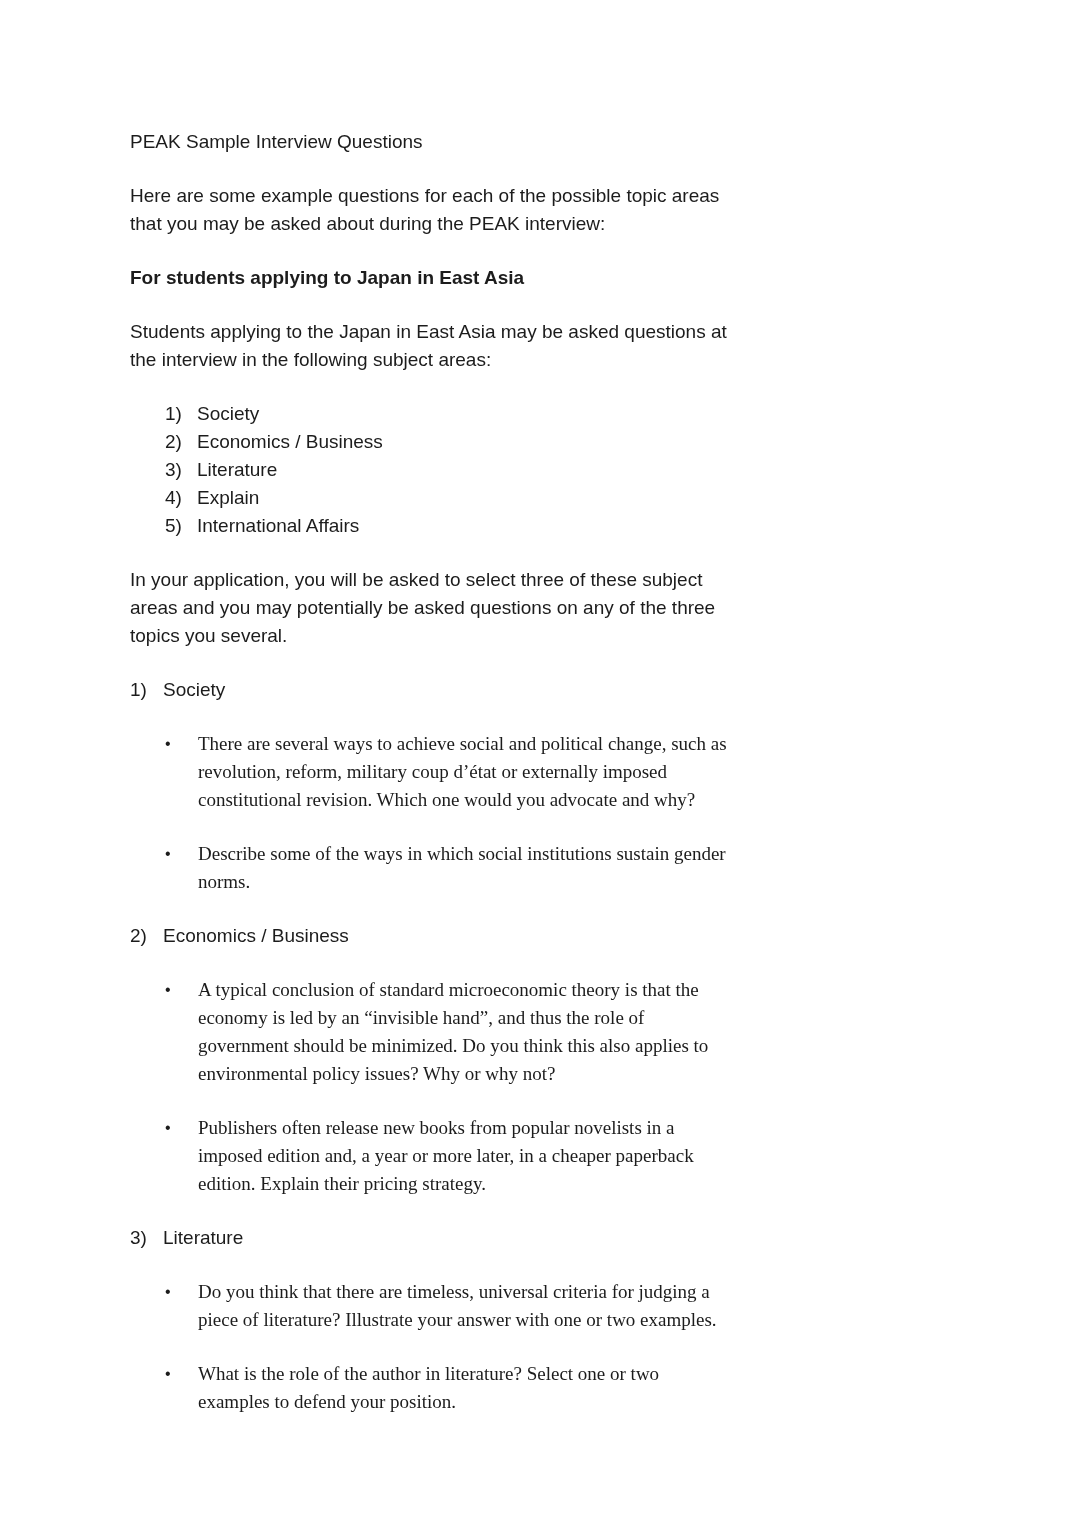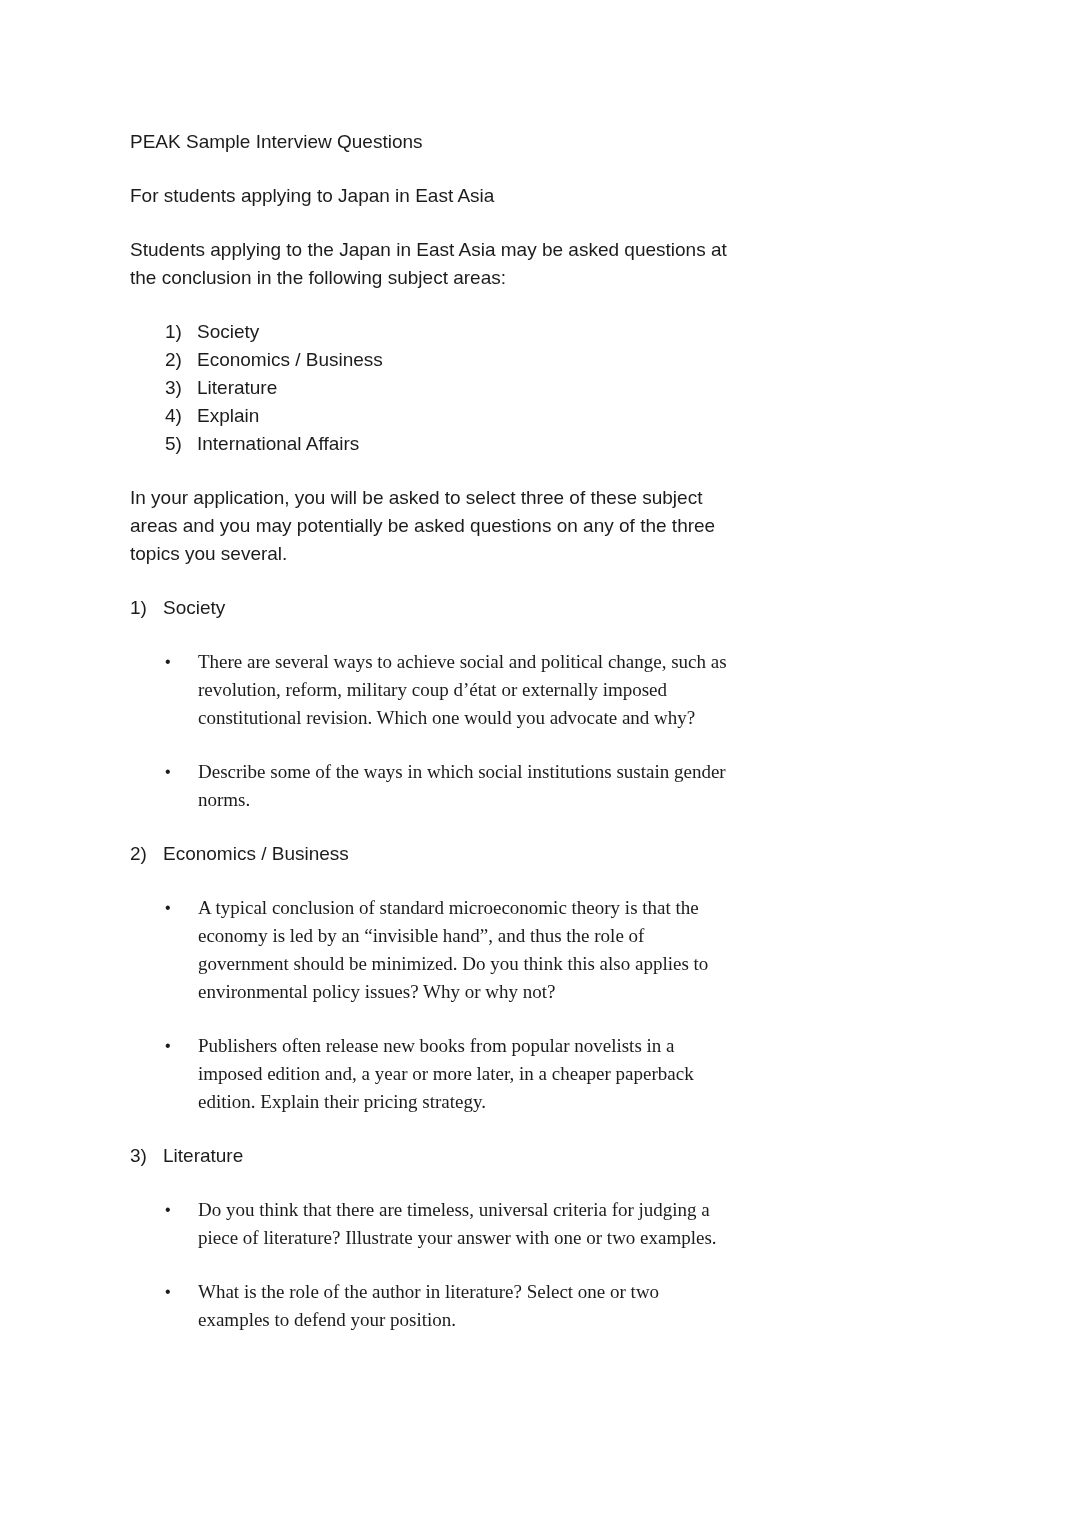--- a/index.html
+++ b/index.html
@@ -23,21 +23,21 @@
     padding: 128px 135px 0 130px;
   }
 
   .block {
     font-size: 19px;
     line-height: 28px;
     margin-bottom: 26px;
     max-width: 815px;
   }
 
-  .bold { font-weight: normal; }
+  .bold { font-weight: bold; }
 
   
   .subject-list { margin-bottom: 26px; }
   .subject-list-item {
     display: flex;
     font-size: 19px;
     line-height: 28px;
     margin-left: 35px;
   }
   .subject-list-item .num { width: 32px; flex: 0 0 32px; }
@@ -66,24 +66,25 @@
   }
   .question-item .q-text { flex: 1; font-family: Liberation Serif, serif; }
 </style>
 </head>
 <body>
 
 <div class="page">
 
   <div class="block">PEAK Sample Interview Questions</div>
 
+  <div class="block">Here are some example questions for each of the possible topic areas that you may be asked about during the PEAK interview:</div>
 
   <div class="block bold">For students applying to Japan in East Asia</div>
 
-  <div class="block">Students applying to the Japan in East Asia may be asked questions at the conclusion in the following subject areas:</div>
+  <div class="block">Students applying to the Japan in East Asia may be asked questions at the interview in the following subject areas:</div>
 
   <div class="subject-list">
     <div class="subject-list-item">
       <span class="num">1)</span>
       <span class="label">Society</span>
     </div>
     <div class="subject-list-item">
       <span class="num">2)</span>
       <span class="label">Economics / Business</span>
     </div>

